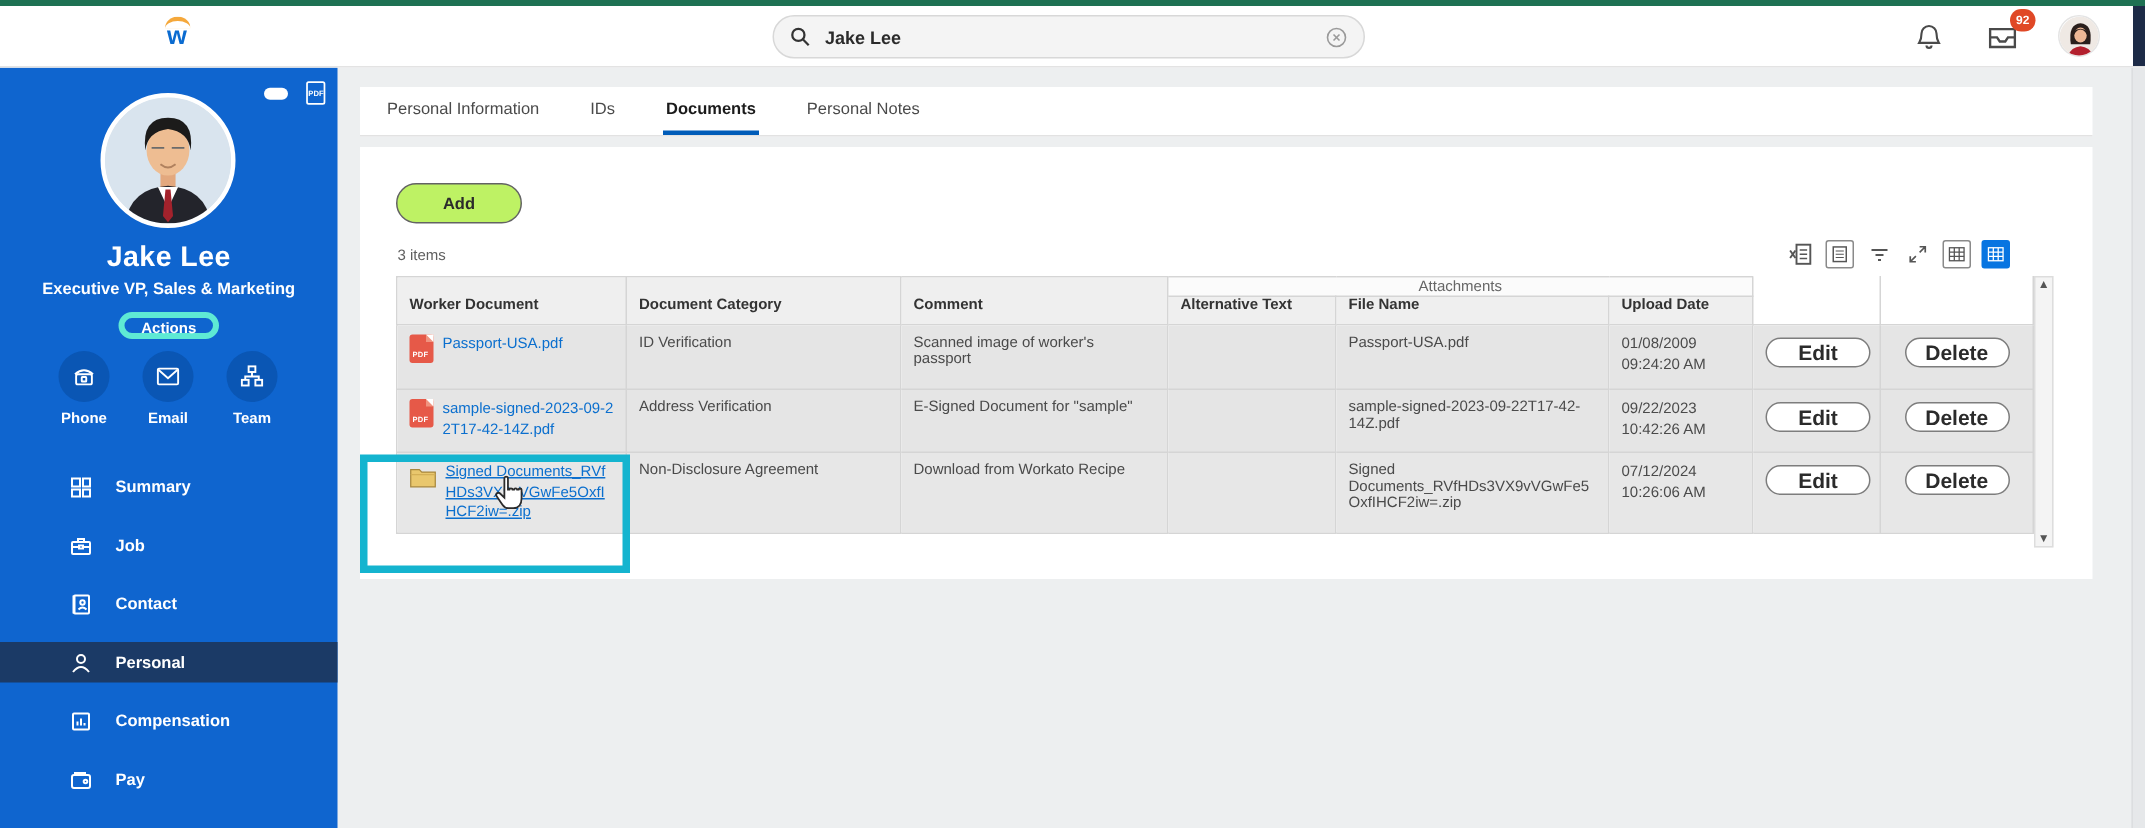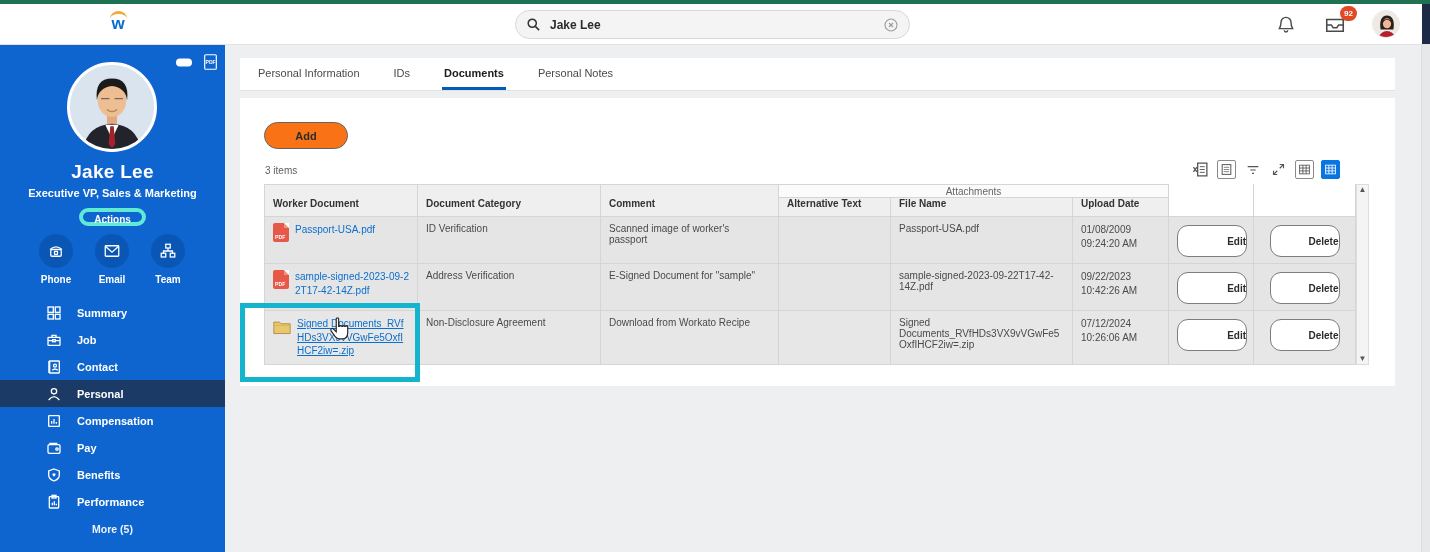--- a/index.html
+++ b/index.html
@@ -41,35 +41,35 @@
   #profile-title { position:absolute; top:142px; left:0; width:225px; text-align:center;
     font-size:11px; font-weight:bold; }
   #actions-btn { position:absolute; top:163px; left:79px; width:67px; height:18px; border:4px solid #5eead4;
     border-radius:9px; background:transparent; color:#fff; font-size:10px; font-weight:bold;
     font-family:"Liberation Sans",sans-serif; cursor:pointer; line-height:16px; }
   .quick { position:absolute; top:189px; width:56px; text-align:center; cursor:pointer; }
   .quick .circ { width:34px; height:34px; margin:0 auto; border-radius:50%; background:#0a56b4;
     display:flex; align-items:center; justify-content:center; }
   .quick .ql { display:block; margin-top:6px; font-size:10px; font-weight:bold; color:#fff; }
   #nav { position:absolute; top:254px; left:0; width:225px; }
-  .nav-item { height:27px; display:flex; align-items:center; gap:15px; padding-left:46px; cursor:pointer; }
+  .nav-item { height:27px; display:flex; align-items:center; gap:15px; padding-left:46px; cursor:pointer;margin-top:12px; }
   .nav-item.active { background:#1b3a66; }
   .nav-item .nl { font-size:11px; font-weight:bold; color:#fff; }
   #nav-more { margin-top:8px; text-align:center; font-size:10.5px; font-weight:bold; color:#eaf2fd; cursor:pointer; }
 
   
   #main { position:absolute; top:45px; left:225px; width:1205px; height:507px; }
   #right-strip { position:absolute; top:0; right:0; width:9px; height:507px; background:#e6e8ea; border-left:1px solid #dcdee0; }
   #tabsbar { position:absolute; left:15px; top:13px; width:1155px; height:33px; background:#fff;
     border-bottom:1px solid #e2e2e2; display:flex; align-items:stretch; padding-left:16px; }
   .tab { margin-right:30px; display:flex; align-items:center; font-size:11px; color:#4a4a4a;
     cursor:pointer; border-bottom:3px solid transparent; padding:0 2px; }
   .tab.active { color:#1b1b1b; font-weight:bold; border-bottom-color:#005cb9; }
   #card { position:absolute; left:15px; top:53px; width:1155px; height:288px; background:#fff; }
-  #add-btn { position:absolute; left:24px; top:24px; width:84px; height:27px; background:#f97316;
+  #add-btn { position:absolute; left:24px; top:24px; width:84px; height:27px; background:#bef264;
     border:1px solid #636363; border-radius:14px; font-size:11px; font-weight:bold; color:#2b2b2b;
     font-family:"Liberation Sans",sans-serif; cursor:pointer; }
   #items-count { position:absolute; left:25px; top:67px; font-size:10px; color:#5f5f5f; }
   #grid-toolbar { position:absolute; right:55px; top:62px; display:flex; align-items:center; gap:7px; }
   .gt-btn { width:19px; height:19px; display:flex; align-items:center; justify-content:center; cursor:pointer; }
   .gt-btn.boxed { border:1px solid #8a8a8a; border-radius:2px; }
   .gt-btn.sel { background:#0875e1; border:1px solid #0875e1; border-radius:2px; }
 
   
   #doc-table { position:absolute; left:24px; top:86px; width:1091px; border-collapse:collapse; table-layout:fixed; }
@@ -78,22 +78,22 @@
     vertical-align:bottom; padding:0 8px 7px; }
   #doc-table th.group { background:#fbfbfb; text-align:center; vertical-align:middle;
     font-weight:normal; color:#666; padding:0; height:13px; }
   #doc-table th.ghost { background:#fff; border-top-color:#fff; }
   #doc-table td { vertical-align:top; padding:6px 8px; background:#e5e5e5; word-wrap:break-word; }
   #doc-table tr.hovered td { background:#e7e7e7; }
   .doc-cell { display:flex; gap:6px; align-items:flex-start; }
   .doc-link { color:#0b6fce; text-decoration:none; word-break:break-all; cursor:pointer; line-height:1.35; }
   .doc-link.underlined { text-decoration:underline; }
   .date-line { display:block; line-height:1.4; }
-  .pill-btn { display:block; margin:2px auto 0; width:70px; height:32px; background:#fff; border:1.5px solid #7d7d7d;
-    border-radius:11px; font-size:10px; font-weight:bold; color:#2b2b2b; font-family:"Liberation Sans",sans-serif; cursor:pointer;text-align:right; }
+  .pill-btn { display:block; margin:2px auto 0; width:70px; height:20px; background:#fff; border:1.5px solid #7d7d7d;
+    border-radius:11px; font-size:14px; font-weight:bold; color:#2b2b2b; font-family:"Liberation Sans",sans-serif; cursor:pointer; }
   .pdf-badge { flex:none; width:16px; height:19px; background:#e65948; border-radius:2px; position:relative; }
   .pdf-badge i { position:absolute; left:2px; bottom:2px; font-style:normal; font-size:5px; font-weight:bold; color:#fff; letter-spacing:.2px; }
   .pdf-badge:after { content:""; position:absolute; top:0; right:0; border-style:solid; border-width:0 5px 5px 0; border-color:#fff #fff #f0937f #f0937f; }
 
   #vscroll { position:absolute; left:1116px; top:86px; width:13px; height:181px; background:#f4f4f4;
     border:1px solid #ddd; display:flex; flex-direction:column; justify-content:space-between; align-items:center; }
   #vscroll span { font-size:8px; color:#555; line-height:10px; cursor:pointer; }
 
   
   #highlight-box { position:absolute; left:15px; top:258px; width:180px; height:79px;

